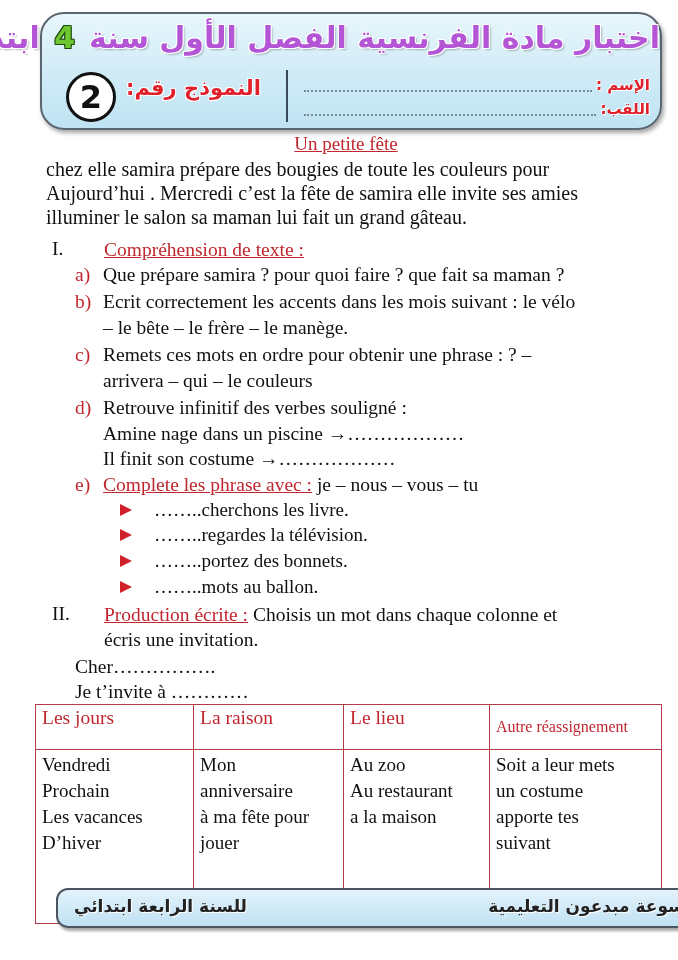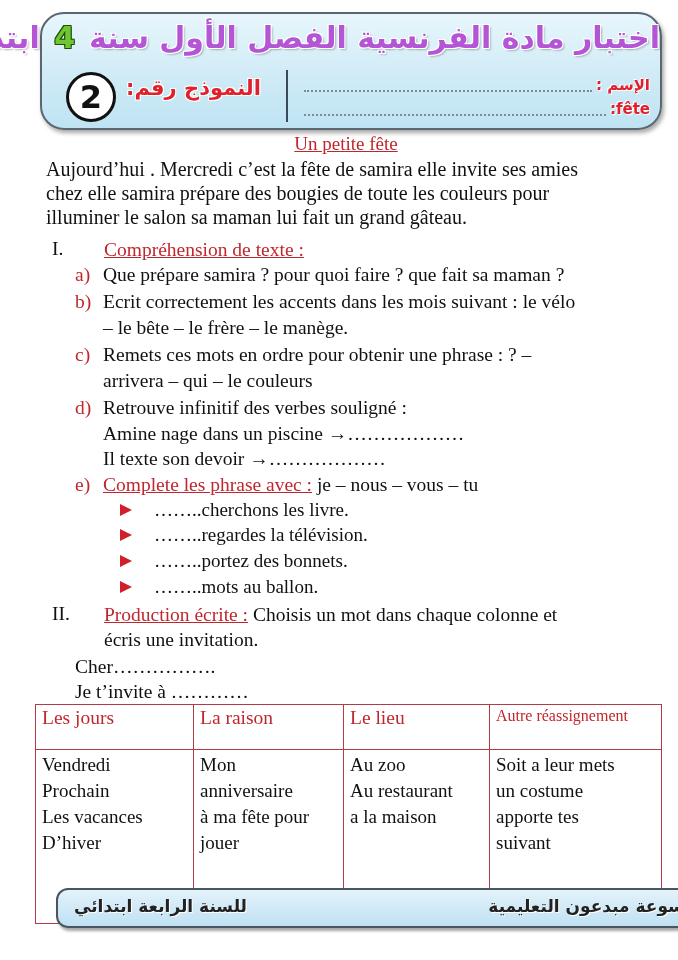--- a/index.html
+++ b/index.html
@@ -71,21 +71,21 @@
 
   table.words {
     position: absolute; left: 35px; top: 704px; width: 627px; border-collapse: collapse;
     font-size: 19px;
   }
   table.words td, table.words th {
     border: 1.5px solid #b53a48; vertical-align: top; text-align: left; padding: 2px 6px;
     font-weight: normal;
   }
   table.words th { color: #c0262e; height: 45px; font-size: 19.5px; }
-  table.words th.small { font-size: 16px; line-height: 21px; padding-top: 0; }
+  table.words th.small { font-size: 16px; line-height: 21px; padding-top: 11px; }
   table.words td { line-height: 26px; height: 174px; color: #111; }
   table.words td div { white-space: nowrap; }
 
   .footer-box {
     position: absolute; left: 56px; top: 888px; width: 664px; height: 40px;
     border: 2px solid #4a5560; border-radius: 12px;
     background: linear-gradient(180deg, #e3f3fb 0%, #bfe1f3 100%);
     box-shadow: 2px 3px 3px rgba(0,0,0,0.35);
   }
   .footer-left, .footer-right {
@@ -106,29 +106,29 @@
     <span>ابتدائي</span>
   </div>
   <div class="model-circle">2</div>
   <div class="model-label">النموذج رقم:</div>
   <div class="v-divider"></div>
   <div class="field-row r1">
     <span class="field-label">الإسم :</span>
     <span class="field-dots"></span>
   </div>
   <div class="field-row r2">
-    <span class="field-label">fête:</span>
+    <span class="field-label">اللقب:</span>
     <span class="field-dots"></span>
   </div>
 </div>
 
 <div class="story-title"><span>Un petite fête</span></div>
 <div class="story-text">
+  <div>chez elle samira prépare des bougies de toute les couleurs pour</div>
   <div>Aujourd’hui . Mercredi c’est la fête de samira elle invite ses amies</div>
-  <div>chez elle samira prépare des bougies de toute les couleurs pour</div>
   <div>illuminer le salon sa maman lui fait un grand gâteau.</div>
 </div>
 
 <div class="roman" style="left:52px; top:238px;">I.</div>
 <div class="sec red u" style="left:104px; top:238px;">Compréhension de texte :</div>
 
 <div class="sec" style="left:75px; top:263px;">
   <span class="qletter">a)</span><span>Que prépare samira ? pour quoi faire ? que fait sa maman ?</span>
 </div>
 
@@ -139,21 +139,21 @@
 
 <div class="sec" style="left:75px; top:343px;">
   <span class="qletter">c)</span><span>Remets ces mots en ordre pour obtenir une phrase :  ? –</span>
 </div>
 <div class="sec" style="left:103px; top:369px;">arrivera – qui – le couleurs</div>
 
 <div class="sec" style="left:75px; top:396px;">
   <span class="qletter">d)</span><span>Retrouve infinitif des verbes souligné :</span>
 </div>
 <div class="sec" style="left:103px; top:422px;">Amine nage dans un piscine →………………</div>
-<div class="sec" style="left:103px; top:447px;">Il texte son devoir  →………………</div>
+<div class="sec" style="left:103px; top:447px;">Il finit son costume  →………………</div>
 
 <div class="sec" style="left:75px; top:473px;">
   <span class="qletter">e)</span><span class="red u">Complete les phrase avec :</span><span> je – nous – vous – tu</span>
 </div>
 
 <div class="bullet" style="left:120px; top:498px;">
   <span class="arrow-bullet"></span><span>……..cherchons les livre.</span>
 </div>
 <div class="bullet" style="left:120px; top:523px;">
   <span class="arrow-bullet"></span><span>……..regardes la télévision.</span>

